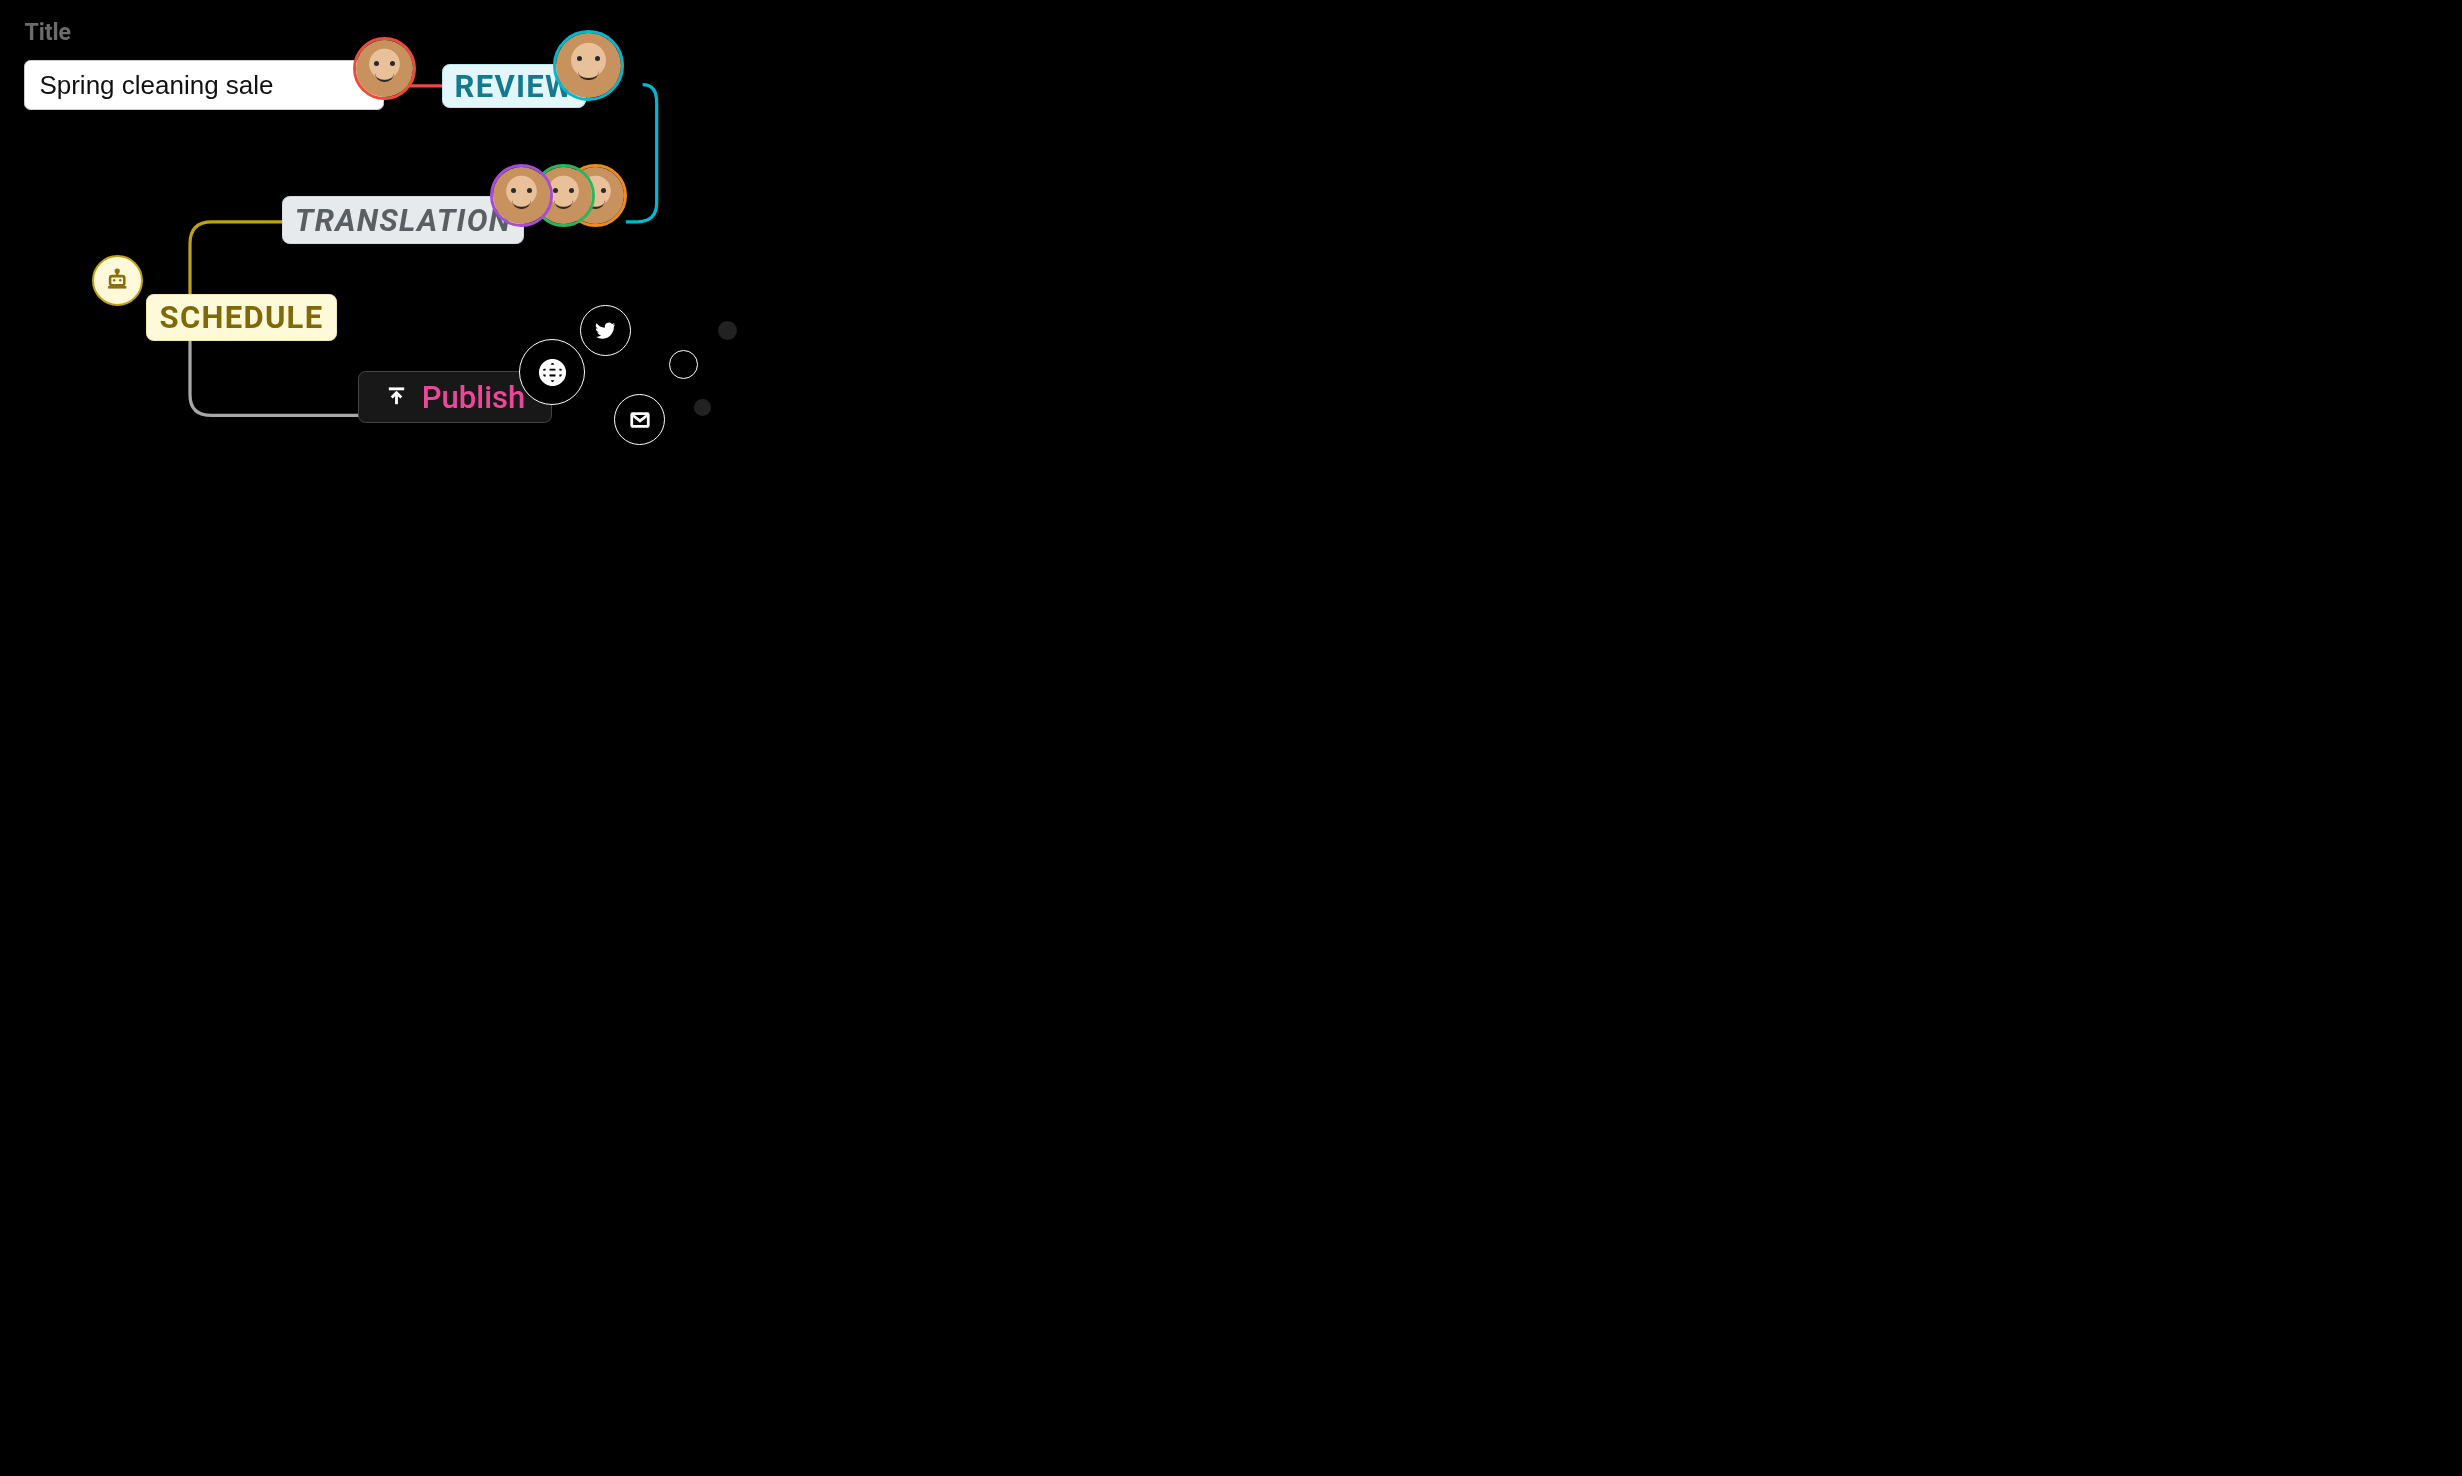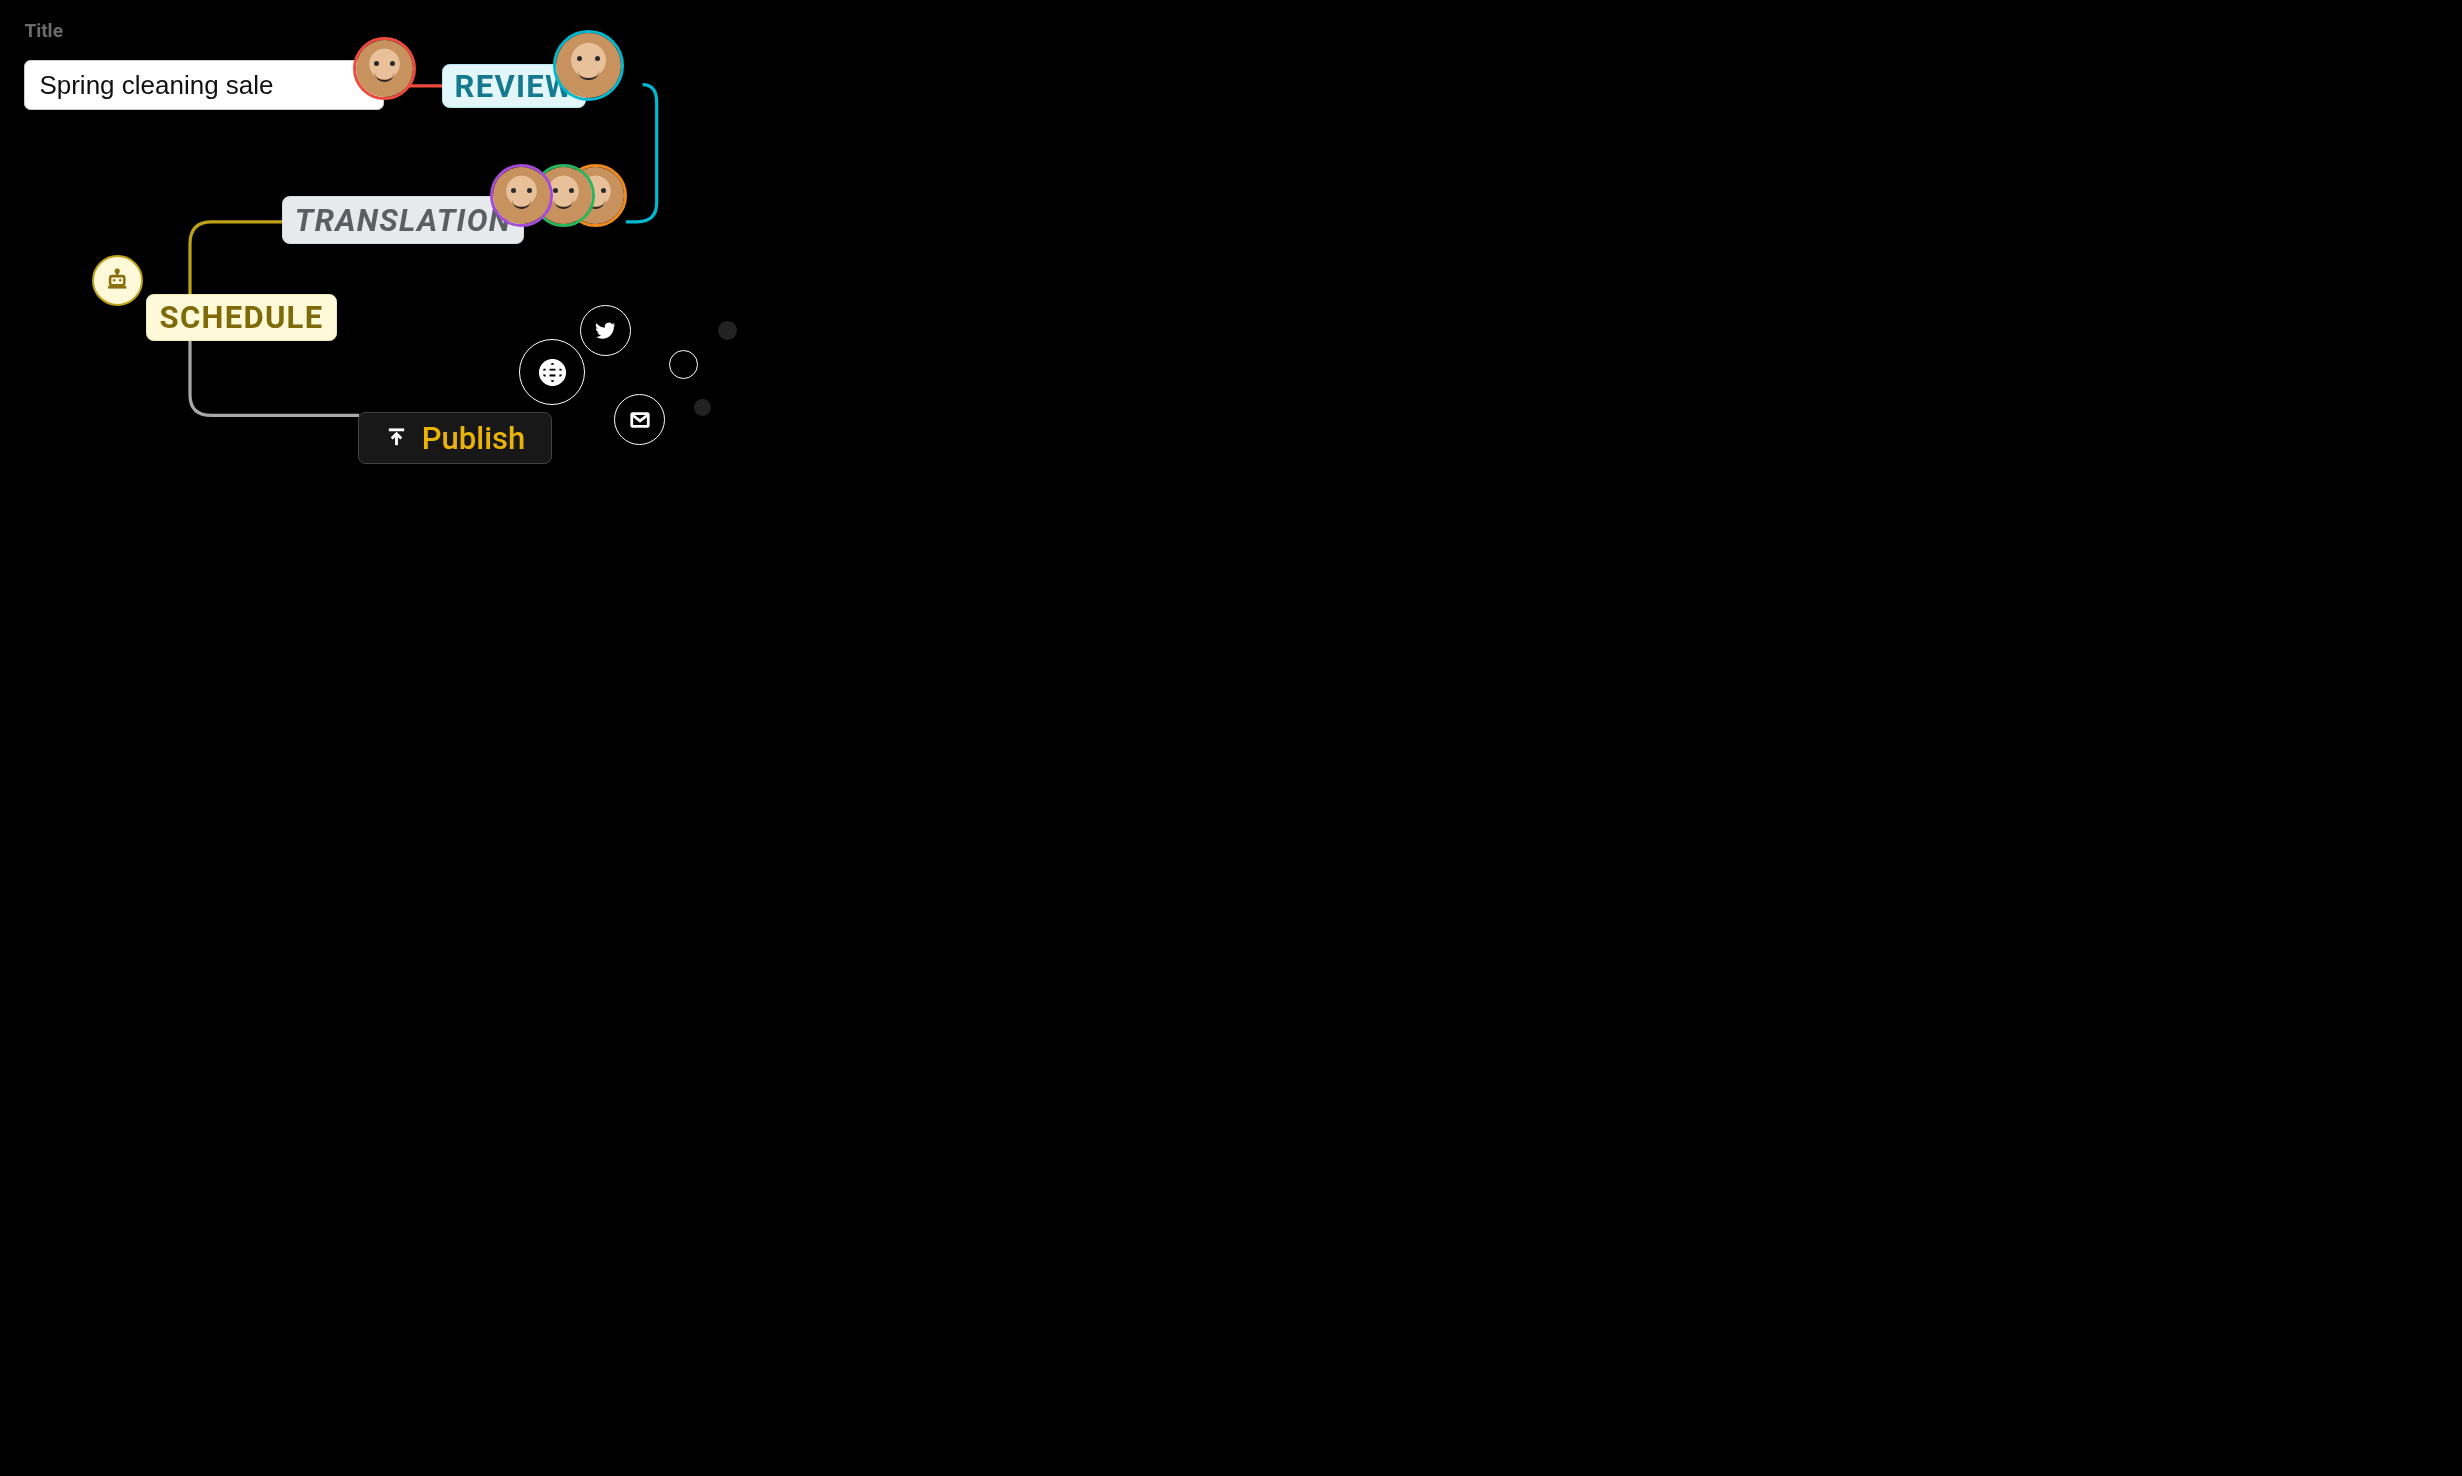--- a/index.html
+++ b/index.html
@@ -1,27 +1,27 @@
 <!DOCTYPE html>
 <html style="font-size:10.3px"><head>
 <meta charset="utf-8">
 <style>
   html, body { margin:0; padding:0; background:#000; font-family:-apple-system,BlinkMacSystemFont,"Segoe UI",Roboto,Helvetica,Arial,sans-serif; }
   .canvas { position:relative; width:964px; height:584px; background:#000; overflow:hidden; }
 
   
-  .title-label { position:absolute; left:24.4px; top:19px; font-size:19px; font-weight:700; color:#6b6b6b; }
+  .title-label { position:absolute; left:24.4px; top:19px; font-size:23px; font-weight:700; color:#6b6b6b; }
   .title-input { position:absolute; left:24.4px; top:60px; width:360px; height:50px; background:#fff; border:0.6px solid #ccc; border-radius:6.4px; font-size:26px; font-weight:400; color:#111; padding:0 14px; box-sizing:border-box; }
 
   
   .node { position:absolute; border-radius:7.7px; display:flex; align-items:center; justify-content:center; font-weight:700; letter-spacing:1.3px; font-size:31px; white-space:nowrap;text-align:center; }
   .node-review { left:442px; top:64px; width:142px; height:42px; background:#e3f7fb; color:#157a8f; border:0.6px solid #b7e9f0; }
   .node-translation { left:282px; top:196px; width:240px; height:46px; background:#e7eaec; color:#5a5f63; border:0.6px solid #d7dbde;font-style:italic; }
   .node-schedule { left:117px; top:294px; width:189px; height:45px; background:#fef9d9; color:#7e6a08; border:0.6px solid #f0e8ad;margin-left:29px; }
-  .node-publish { left:358px; top:412px; width:192px; height:50px; background:#181818; color:#eab308; border:0.6px solid #444; font-weight:500; letter-spacing:0; gap:14px; }
+  .node-publish { left:358px; top:371px; width:192px; height:50px; background:#181818; color:#ec4899; border:0.6px solid #444; font-weight:500; letter-spacing:0; gap:14px; }
   .node-publish svg { width:23px; height:23px; stroke:#fff; stroke-width:3; fill:none; }
 
   
   .avatar { position:absolute; border-radius:50%; box-sizing:border-box; }
   .av-face { width:100%; height:100%; border-radius:50%; background:radial-gradient(circle at 50% 42%, #e8c19a 0 34%, #c8925f 36% 100%); position:relative; }
   .av-face::before, .av-face::after { content:""; position:absolute; width:5.1px; height:5.1px; background:#2a2a2a; border-radius:50%; top:36%; }
   .av-face::before { left:32%; }
   .av-face::after { right:32%; }
   .av-mouth { position:absolute; left:34%; top:58%; width:32%; height:12%; border-bottom:2.6px solid #2a2a2a; border-radius:0 0 26px 26px; }
 

